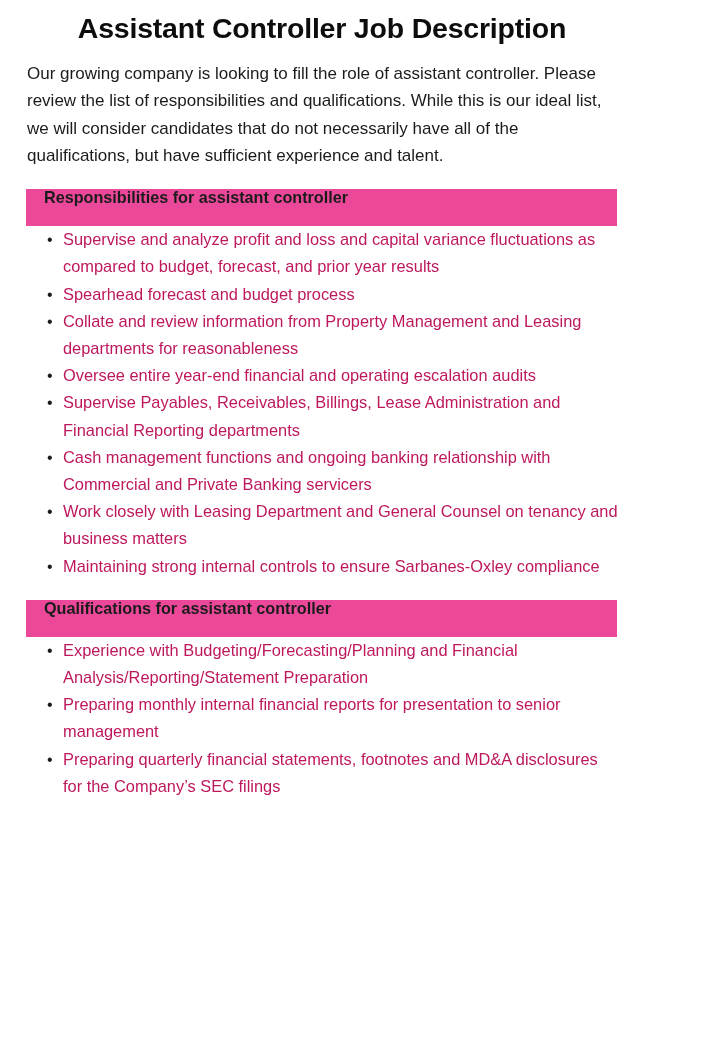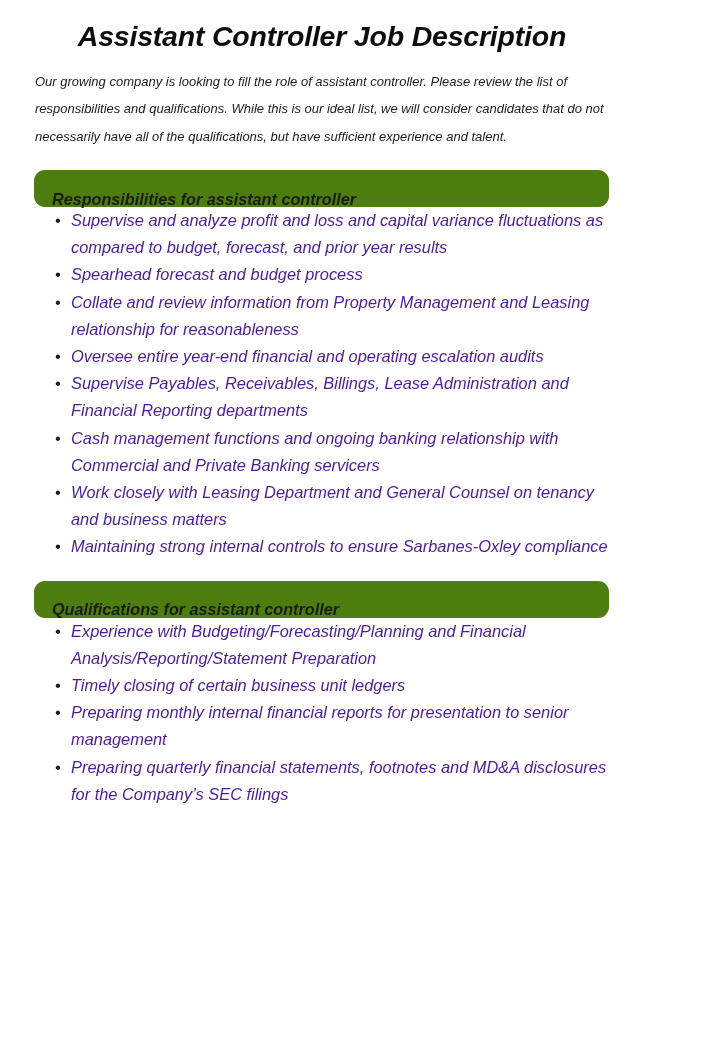--- a/index.html
+++ b/index.html
@@ -12,66 +12,64 @@
     width: 720px;
     height: 1056px;
     font-family: "Liberation Sans", sans-serif;
     color: #1b1b1b;
     overflow: hidden;
   }
   .page {
     width: 644px;
     height: 1056px;
     position: relative;
-    padding: 12px;
-    font-style: italic;
+    padding: 4px;
   }
   .doc-title {
     font-size: 28.5px;
     font-weight: bold;
     text-align: center;
     letter-spacing: -0.2px;
     color: #0d0d0d;
     margin: 0;
     padding: 6px 22px 0 22px;
     line-height: 36px;
   }
   .intro {
     margin: 0;
     padding: 14px 22px 0 23px;
-    font-size: 13px;
+    font-size: 17px;
     line-height: 27.3px;
     color: #1b1b1b;
     max-width: 700px;
   }
   .section-header {
     margin: 20px 23px 0 22px;
-    background: #4d7c0f;
+    background: #ec4899;
     height: 37px;
     display: flex;
-    align-items: flex-end;
+    align-items: flex-start;
     padding: 0 18px;
-    border-radius: 11px;
   }
   .section-header-text {
     font-size: 16.2px;
     font-weight: bold;
     color: #1b1b1b;
     line-height: 1;
   }
   ul.bullet-list {
     list-style: none;
     margin: 0;
     padding: 0;
   }
   ul.bullet-list li {
     position: relative;
     font-size: 16.4px;
     line-height: 27.2px;
-    color: #4c1d95;
+    color: #be185d;
     padding-left: 59px;
     padding-right: 22px;
   }
   ul.bullet-list li::before {
     content: "\2022";
     position: absolute;
     left: 43px;
     top: 0;
     font-size: 16px;
     line-height: 27.2px;
@@ -89,34 +87,33 @@
 
   <p class="intro">Our growing company is looking to fill the role of assistant controller. Please review the list of responsibilities and qualifications. While this is our ideal list, we will consider candidates that do not necessarily have all of the qualifications, but have sufficient experience and talent.</p>
 
   <div class="section-block">
     <div class="section-header">
       <span class="section-header-text">Responsibilities for assistant controller</span>
     </div>
     <ul class="bullet-list list-gap-top">
       <li>Supervise and analyze profit and loss and capital variance fluctuations as compared to budget, forecast, and prior year results</li>
       <li>Spearhead forecast and budget process</li>
-      <li>Collate and review information from Property Management and Leasing relationship for reasonableness</li>
+      <li>Collate and review information from Property Management and Leasing departments for reasonableness</li>
       <li>Oversee entire year-end financial and operating escalation audits</li>
       <li>Supervise Payables, Receivables, Billings, Lease Administration and Financial Reporting departments</li>
       <li>Cash management functions and ongoing banking relationship with Commercial and Private Banking servicers</li>
       <li>Work closely with Leasing Department and General Counsel on tenancy and business matters</li>
       <li>Maintaining strong internal controls to ensure Sarbanes-Oxley compliance</li>
     </ul>
   </div>
 
   <div class="section-block">
     <div class="section-header">
       <span class="section-header-text">Qualifications for assistant controller</span>
     </div>
     <ul class="bullet-list list-gap-top">
       <li>Experience with Budgeting/Forecasting/Planning and Financial Analysis/Reporting/Statement Preparation</li>
-      <li>Timely closing of certain business unit ledgers</li>
       <li>Preparing monthly internal financial reports for presentation to senior management</li>
       <li>Preparing quarterly financial statements, footnotes and MD&amp;A disclosures for the Company’s SEC filings</li>
     </ul>
   </div>
 
 </div>
 
 </body></html>

